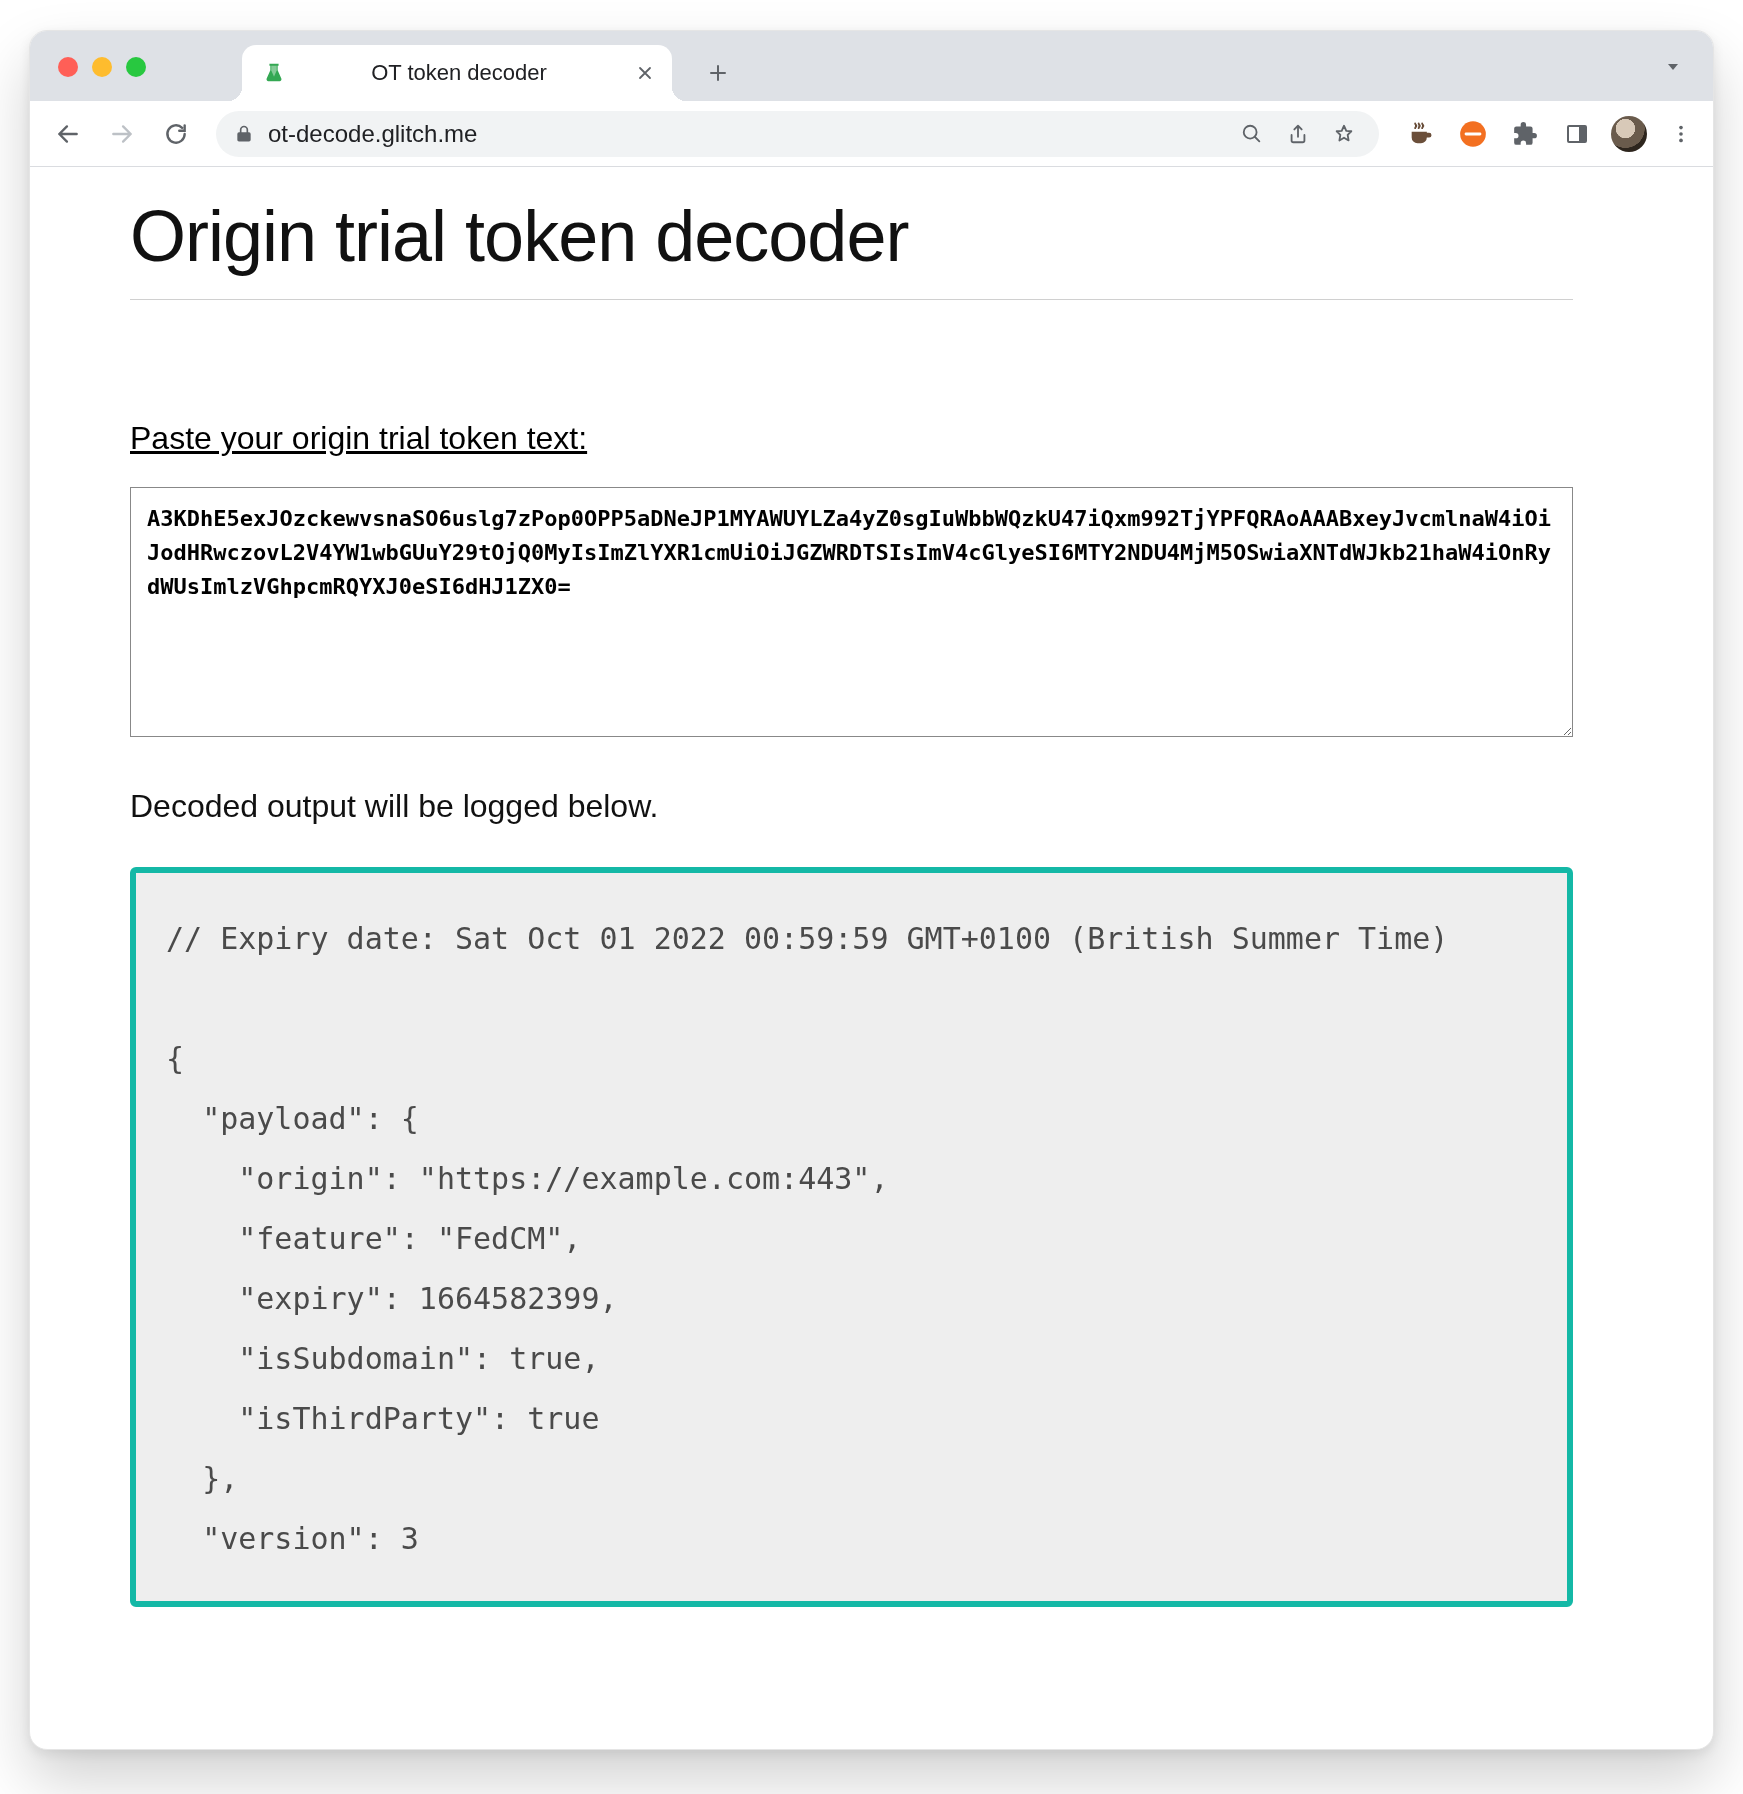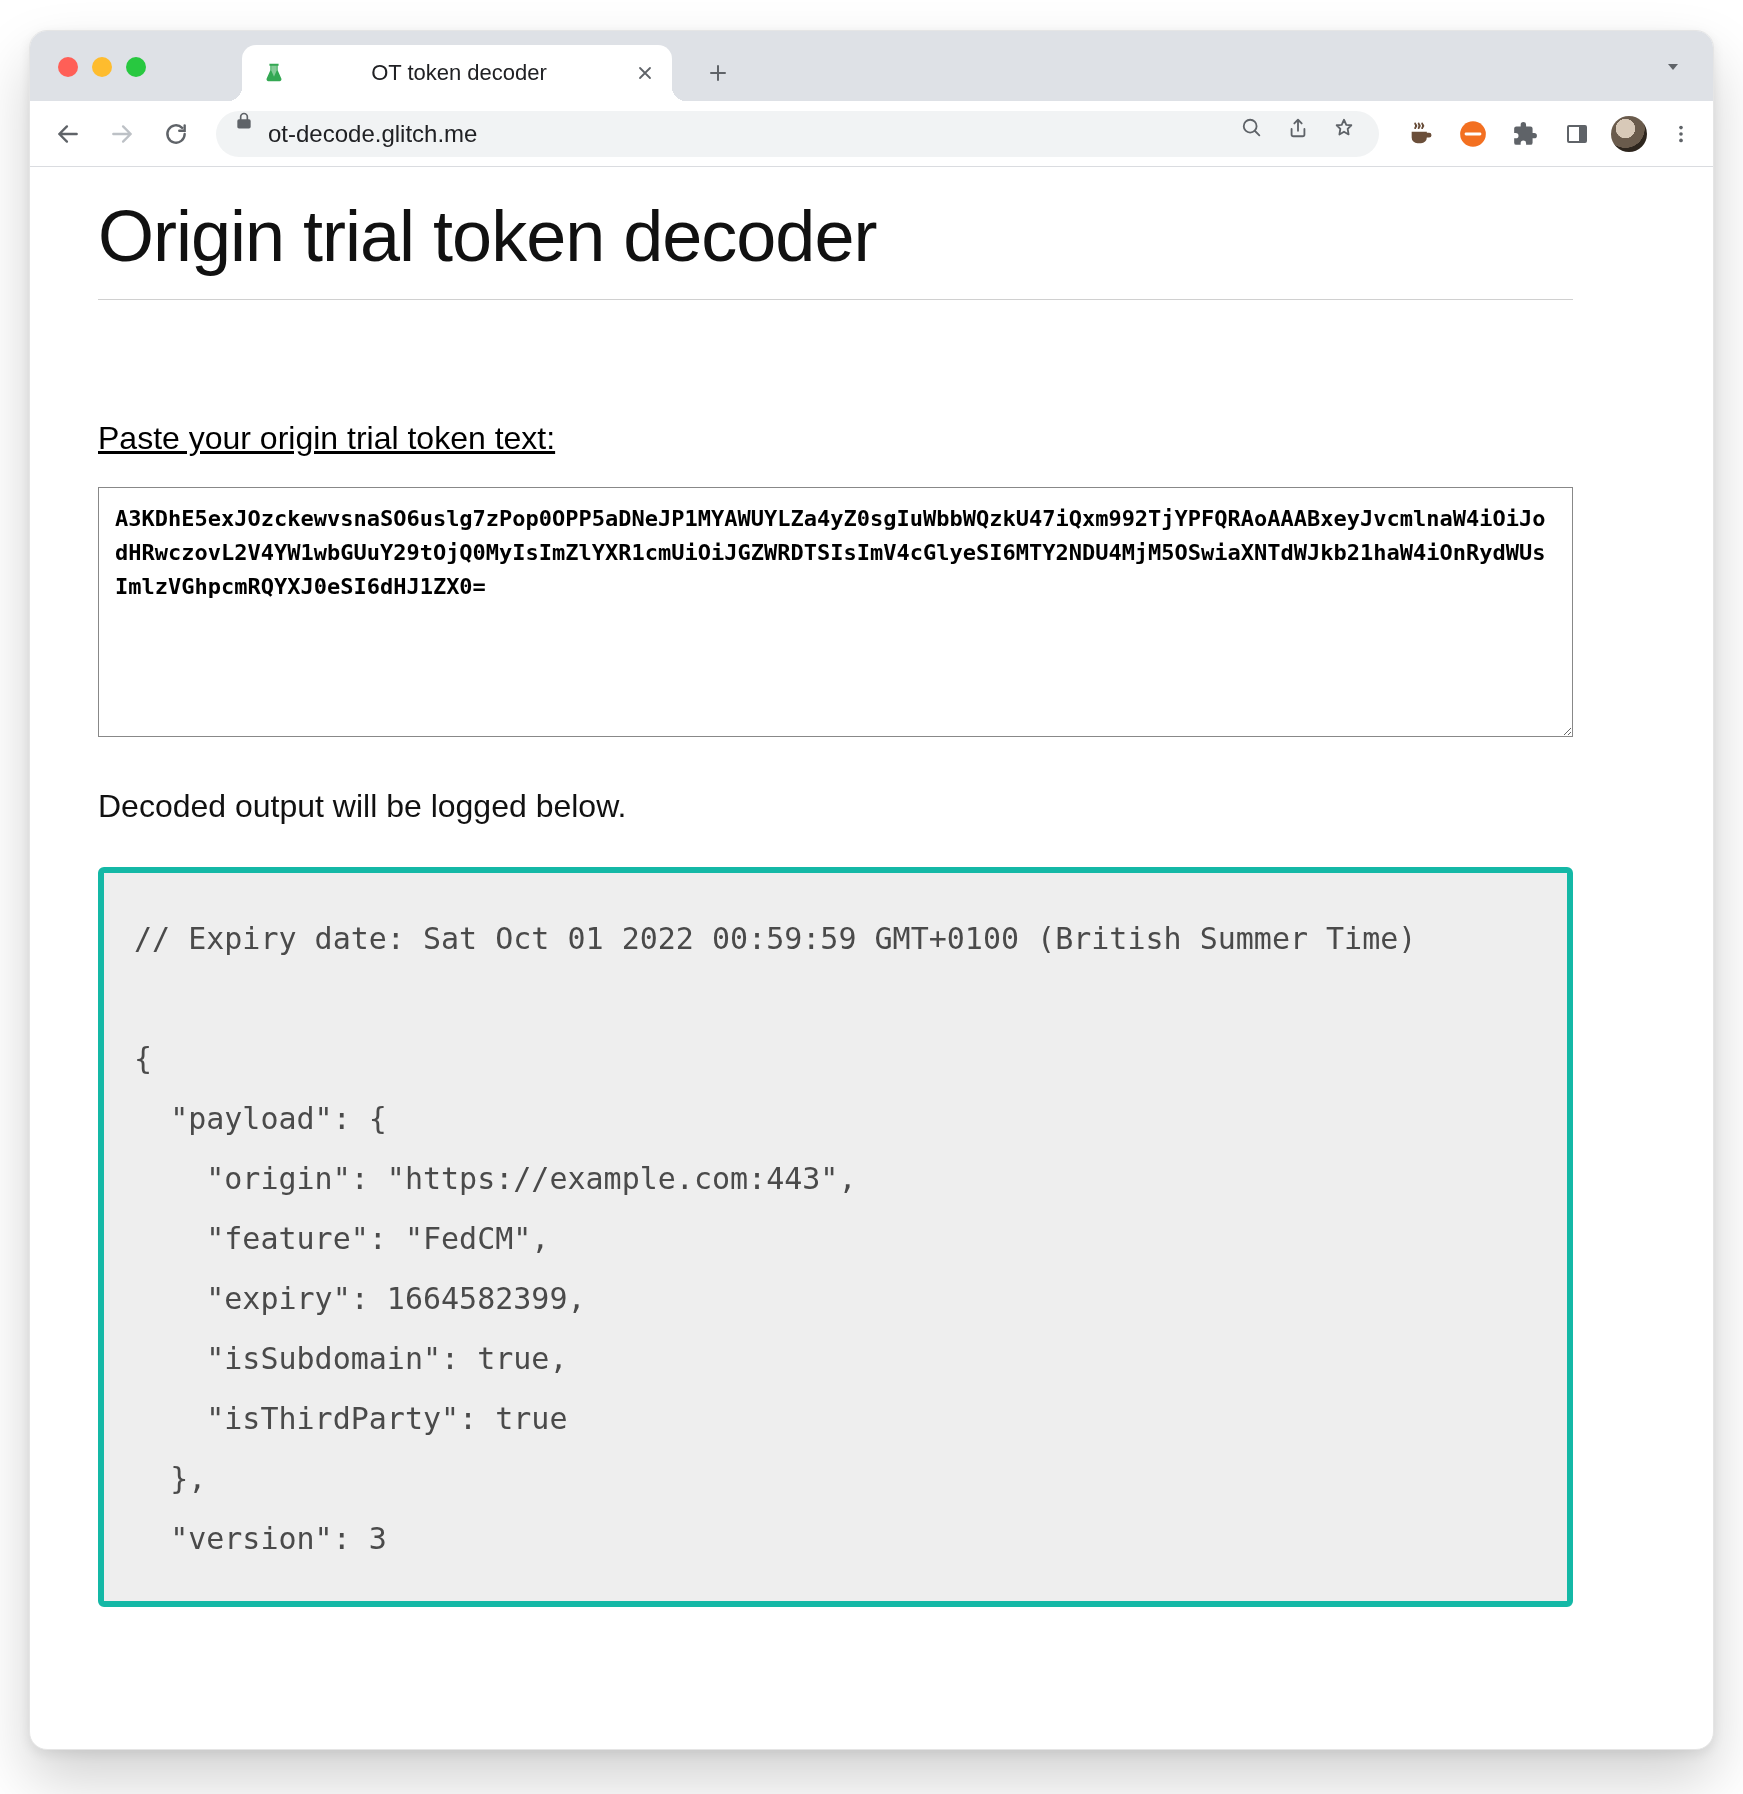--- a/index.html
+++ b/index.html
@@ -129,20 +129,21 @@
     font-size:26px;
   }
   .tbtn.disabled { color:#bdc1c6; cursor:default; }
   .omnibox {
     flex:1;
     margin: 0 10px;
     height:46px;
     background:#f1f3f4;
     border-radius:30px;
     display:flex;
+    align-items:center;
     padding: 0 18px;
     gap:14px;
   }
   .lock { color:#5f6368; display:flex; }
   .url {
     flex:1;
     font-size:24px;
     color:#202124;
     border:none; background:transparent; outline:none;
     font-family:inherit;
@@ -154,21 +155,21 @@
   .avatar {
     width:36px; height:36px; border-radius:50%;
     background: radial-gradient(circle at 40% 35%, #d8c9b8 0 30%, #6a5b4c 31% 60%, #2d251d 61% 100%);
     cursor:pointer;
   }
 
   
   .content {
     flex:1;
     overflow:hidden;
-    padding: 28px 140px 0 68px;
+    padding: 28px 140px 0 100px;
   }
   h1 {
     font-size: 72px;
     font-weight:400;
     color:#111;
     letter-spacing:-1px;
     margin-bottom: 22px;
   }
   hr.rule {
     border:none;

